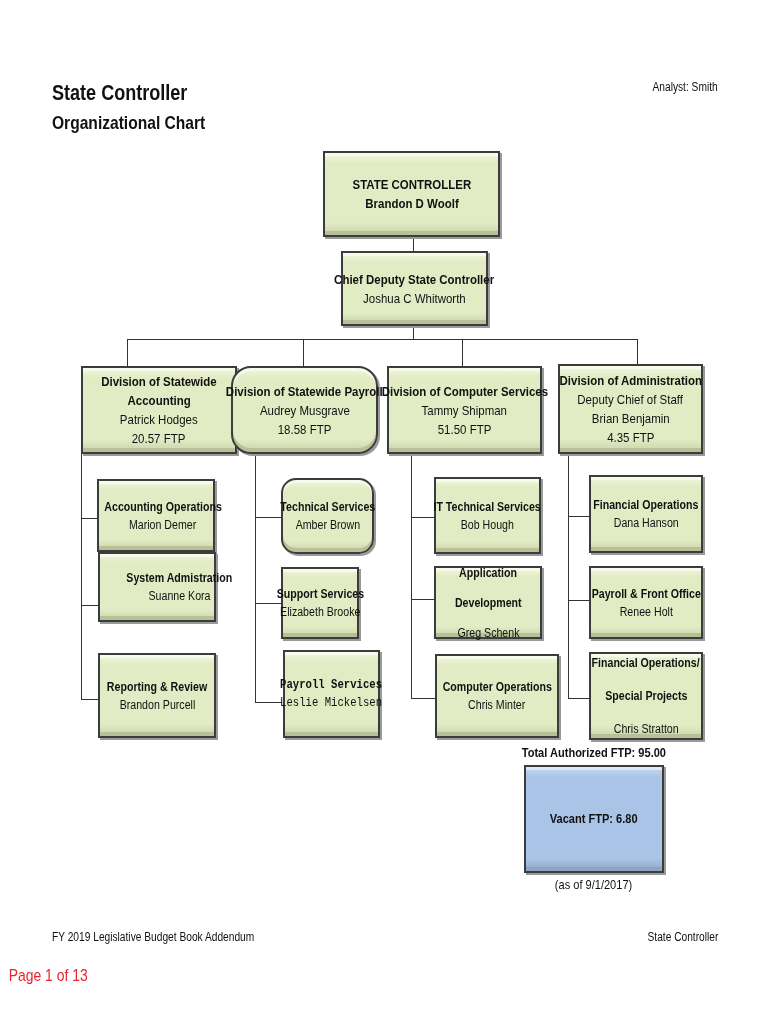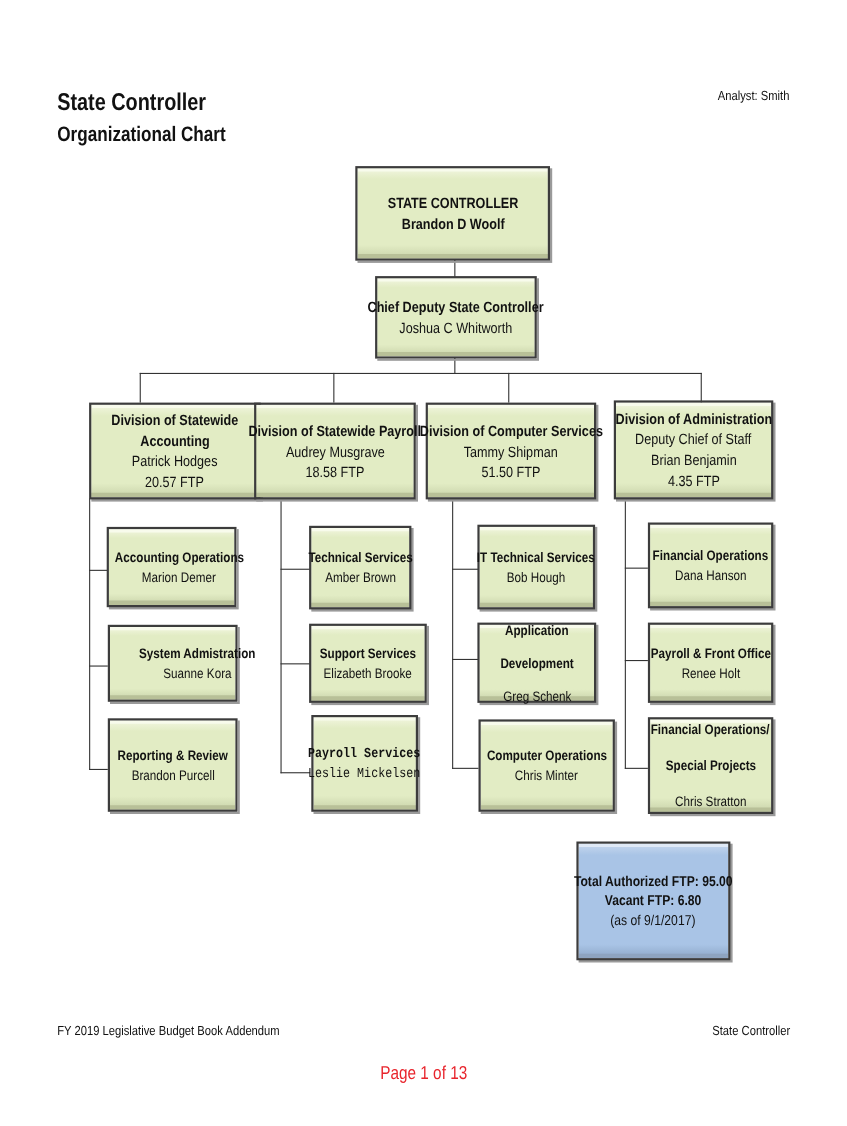--- a/index.html
+++ b/index.html
@@ -16,25 +16,26 @@
     box-shadow: inset 0 3px 0 #f8fbec, inset 0 -4px 0 #b8c098, 2px 2px 0 #9a9a9a;
     display:flex; flex-direction:column; justify-content:center; align-items:center;
     text-align:center; font-size:12.5px; line-height:18px;
   }
   .box .t { font-weight:bold; transform:scaleX(0.85); white-space:nowrap; }
   .box .n { transform:scaleX(0.85); white-space:nowrap; }
   .box.big { font-size:13.5px; line-height:19px; }
   .box.blue {
     background:linear-gradient(#c7d8ee 0%, #a9c4e6 10%, #a9c4e6 88%, #8ea8c8 100%);
     box-shadow: inset 0 3px 0 #dfe9f6, inset 0 -4px 0 #8ea4c0, 2px 2px 0 #9a9a9a;
+    gap: 48px;
   }
   .line { position:absolute; background:#333; }
   .footer-left { left:52px; top:930px; font-size:12px; transform:scaleX(0.85); transform-origin:left top; white-space:nowrap; }
   .footer-right { right:52px; top:930px; font-size:12px; transform:scaleX(0.85); transform-origin:right top; white-space:nowrap; }
-  .page { left:0; width:770px; top:966px; text-align:center; font-size:17px; color:#e8242c; }
+  .page { left:0; width:770px; top:966px; font-size:17px; color:#e8242c; }
   .page span { display:inline-block; transform:scaleX(0.82); }
 </style>
 </head>
 <body>
 
 <div class="abs title">State Controller</div>
 <div class="abs subtitle">Organizational Chart</div>
 <div class="abs analyst">Analyst: Smith</div>
 
 <div class="line" style="left:413px; top:236px; width:1px; height:16px;"></div>
@@ -75,21 +76,21 @@
   <div class="n">Joshua C Whitworth</div>
 </div>
 
 <div class="box big" style="left:65px; top:366px; width:156px; height:88px;margin-left:16px;">
   <div class="t">Division of Statewide</div>
   <div class="t">Accounting</div>
   <div class="n">Patrick Hodges</div>
   <div class="n">20.57 FTP</div>
 </div>
 
-<div class="box big" style="left:231px; top:366px; width:147px; height:88px;">
+<div class="box big" style="left:231px; top:366px; width:147px; height:88px;border-radius:20px;">
   <div class="t">Division of Statewide Payroll</div>
   <div class="n">Audrey Musgrave</div>
   <div class="n">18.58 FTP</div>
 </div>
 
 <div class="box big" style="left:387px; top:366px; width:155px; height:88px;">
   <div class="t">Division of Computer Services</div>
   <div class="n">Tammy Shipman</div>
   <div class="n">51.50 FTP</div>
 </div>
@@ -98,34 +99,34 @@
   <div class="t">Division of Administration</div>
   <div class="n">Deputy Chief of Staff</div>
   <div class="n">Brian Benjamin</div>
   <div class="n">4.35 FTP</div>
 </div>
 
 <div class="box" style="left:97px; top:479px; width:118px; height:73px;padding-left:14px;">
   <div class="t">Accounting Operations</div>
   <div class="n">Marion Demer</div>
 </div>
-<div class="box" style="left:98px; top:568px; width:118px; height:70px;padding-left:44px;">
+<div class="box" style="left:98px; top:552px; width:118px; height:70px;padding-left:44px;">
   <div class="t">System Admistration</div>
   <div class="n">Suanne Kora</div>
 </div>
 <div class="box" style="left:98px; top:653px; width:118px; height:85px;">
   <div class="t">Reporting &amp; Review</div>
   <div class="n">Brandon Purcell</div>
 </div>
 
-<div class="box" style="left:281px; top:478px; width:93px; height:76px;">
+<div class="box" style="left:281px; top:478px; width:93px; height:76px;border-radius:15px;">
   <div class="t">Technical Services</div>
   <div class="n">Amber Brown</div>
 </div>
-<div class="box" style="left:281px; top:567px; width:107px; height:72px;">
+<div class="box" style="left:281px; top:567px; width:78px; height:72px;">
   <div class="t">Support Services</div>
   <div class="n">Elizabeth Brooke</div>
 </div>
 <div class="box" style="left:283px; top:650px; width:97px; height:88px;font-family:Liberation Mono, monospace;">
   <div class="t">Payroll Services</div>
   <div class="n">Leslie Mickelsen</div>
 </div>
 
 <div class="box" style="left:434px; top:477px; width:107px; height:77px;">
   <div class="t">IT Technical Services</div>

